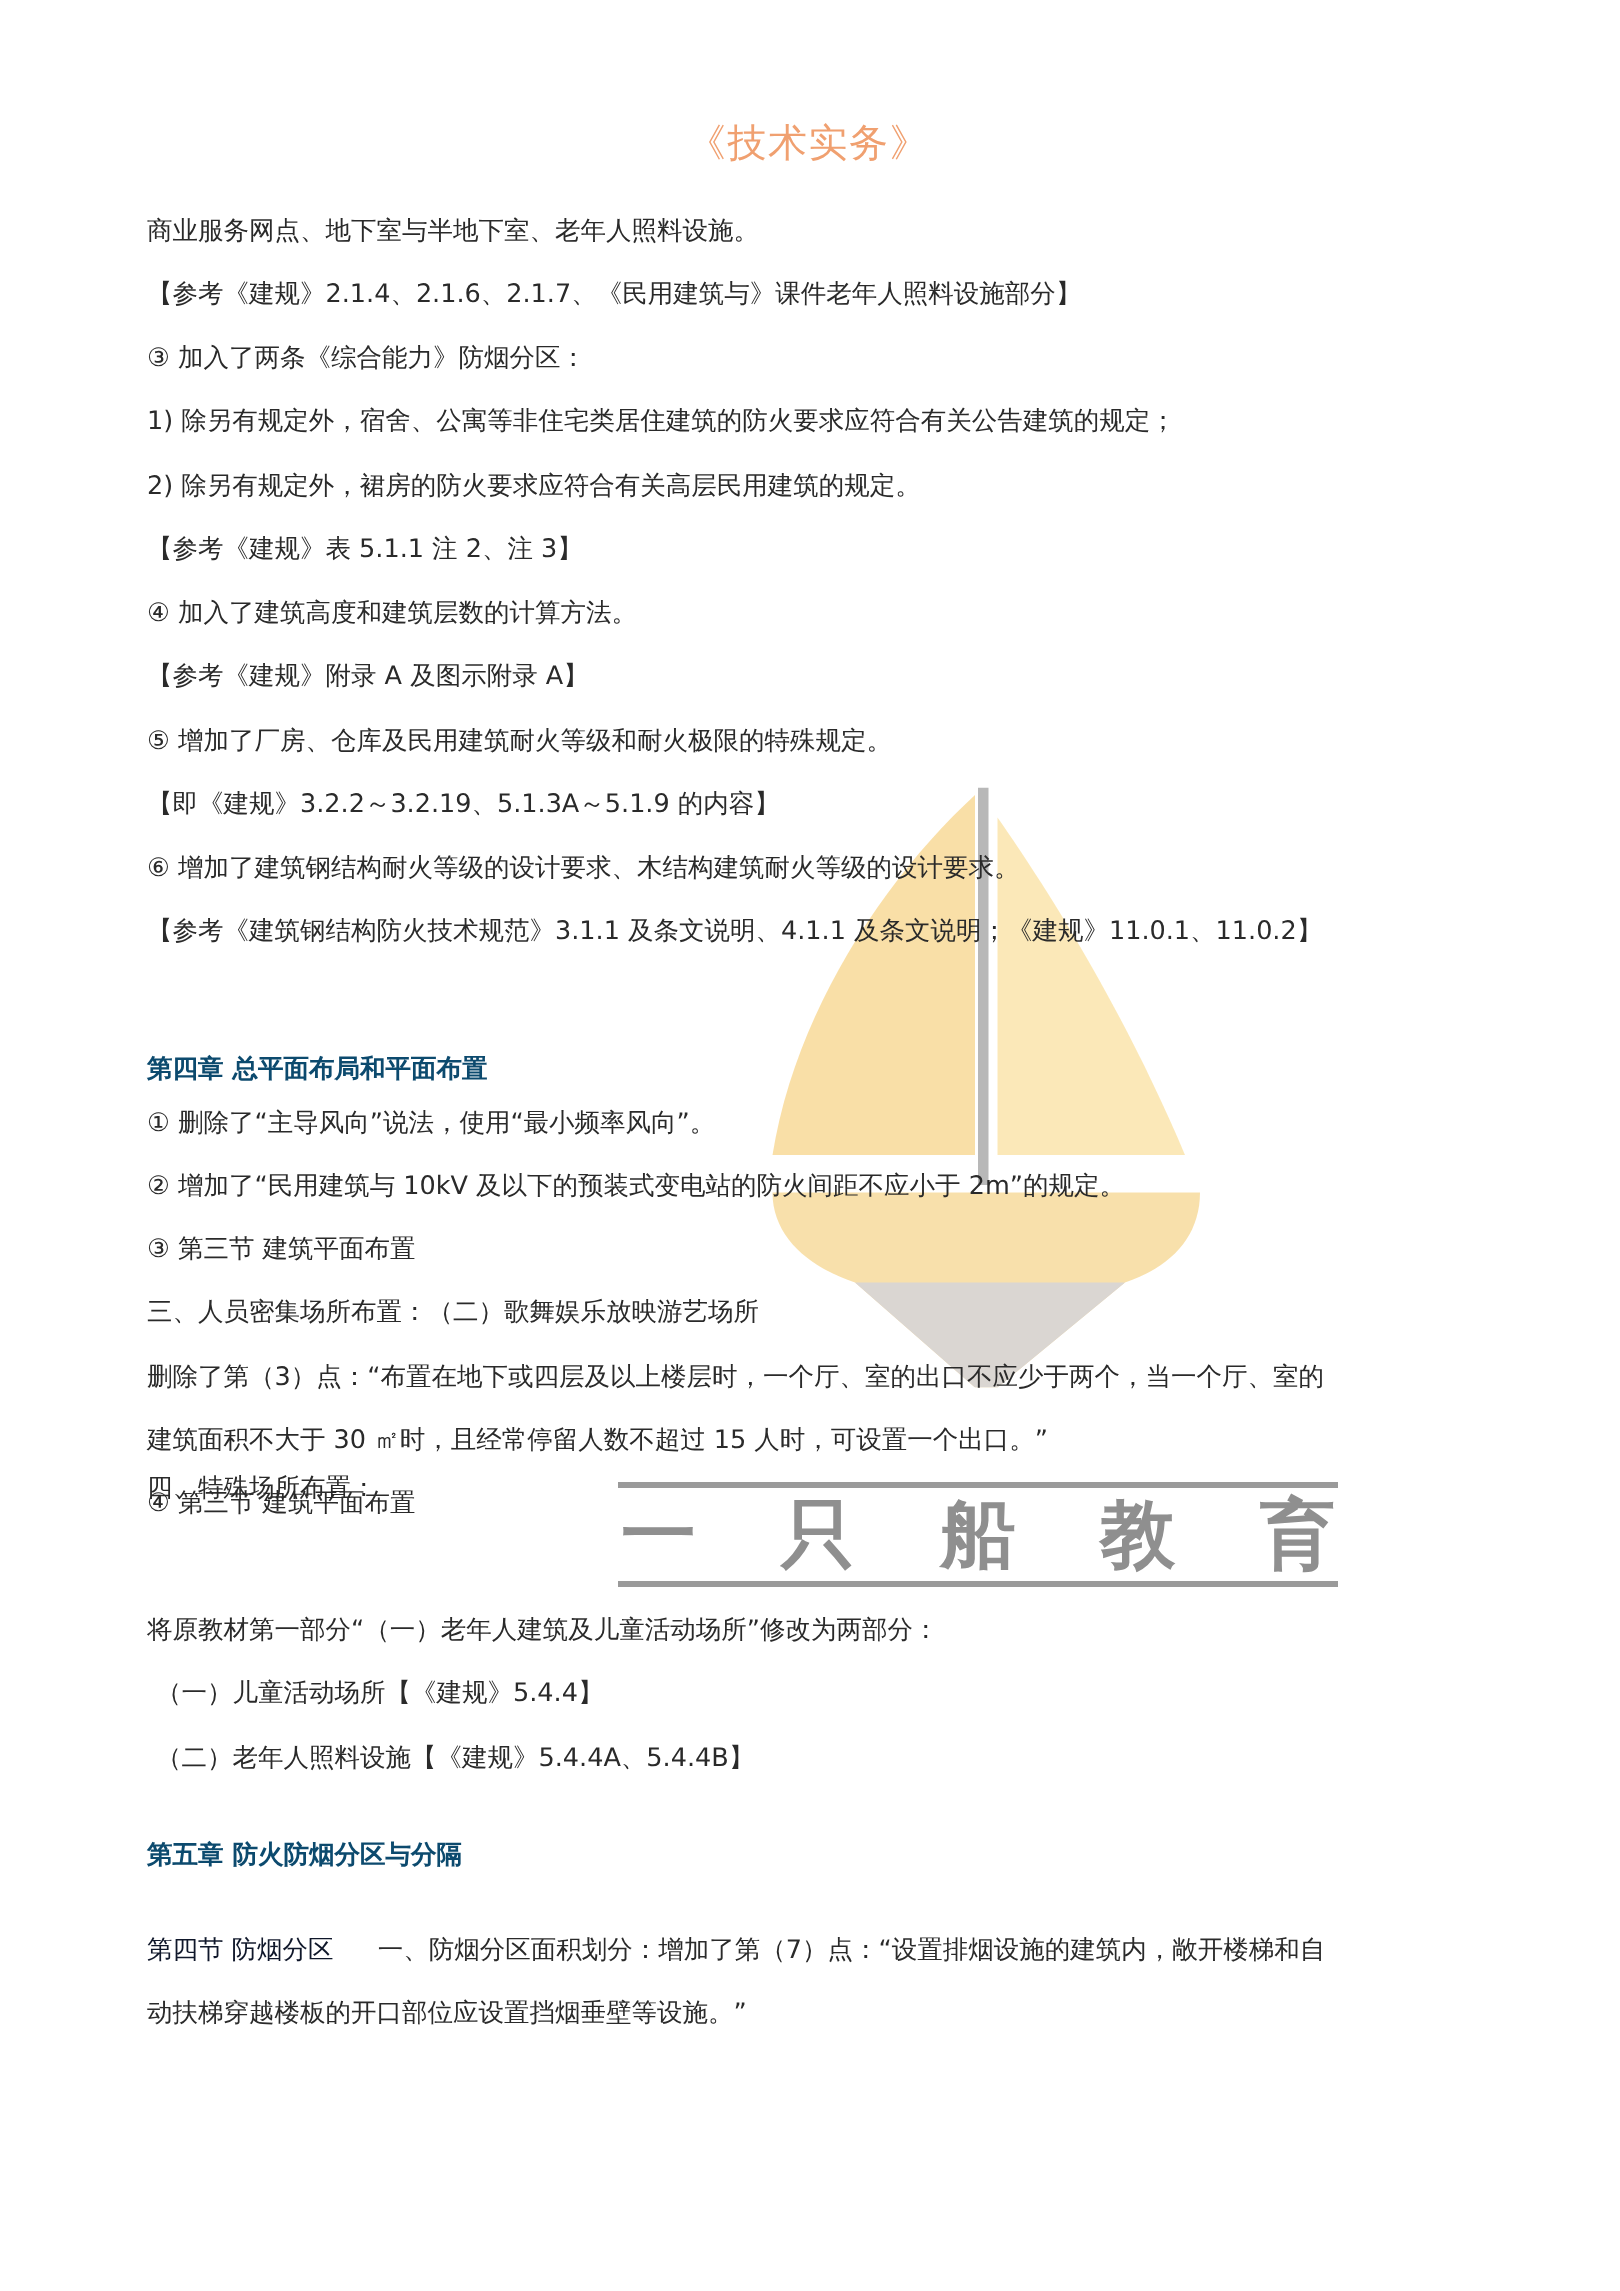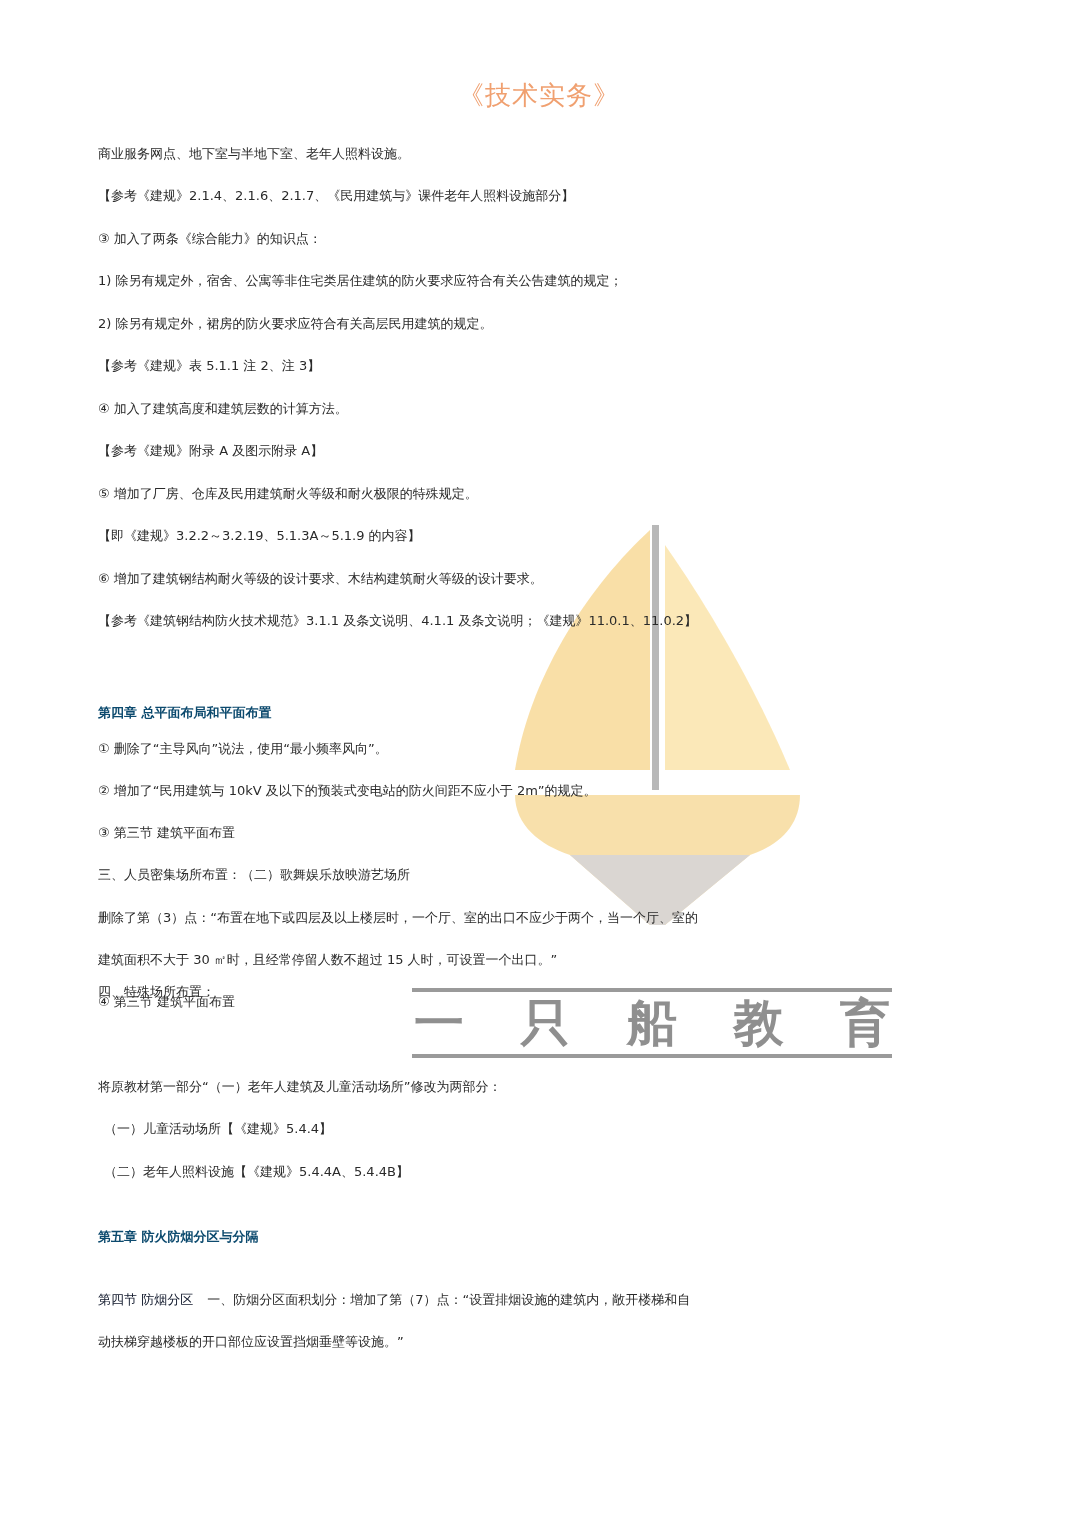--- a/index.html
+++ b/index.html
@@ -6,21 +6,21 @@
   body {
     width: 1080px; height: 1527px; position: relative; overflow: hidden;
     font-family: "DejaVu Sans", "Liberation Sans", sans-serif;
     color: #2a2a2a;
   }
   .title {
     position: absolute; left: 0; width: 1078px; top: 78px;
     text-align: center; font-size: 26px; color: #f0a070; letter-spacing: 1px;
   }
   .line {
-    position: absolute; left: 98px; font-size: 13px; line-height: 24px;
+    position: absolute; left: 98px; font-size: 17px; line-height: 24px;
     white-space: nowrap; color: #2a2a2a;
   }
   .line.bold { font-weight: bold; color: #0c4a6e; }
   .indent { left: 104px; text-align: center; }
   
   .wm-boat { position: absolute; left: 500px; top: 525px; width: 320px; height: 400px; opacity: 0.55; pointer-events: none; }
   .wm-text {
     position: absolute; left: 412px; top: 988px; width: 480px; height: 70px;
     border-top: 4px solid #9a9a9a; border-bottom: 4px solid #9a9a9a;
     display: flex; justify-content: space-between; align-items: center;
@@ -45,21 +45,21 @@
   <span>一</span>
   <span>只</span>
   <span>船</span>
   <span>教</span>
   <span>育</span>
 </div>
 
 <div class="content">
   <div class="line" style="top:142px">商业服务网点、地下室与半地下室、老年人照料设施。</div>
   <div class="line" style="top:184px">【参考《建规》2.1.4、2.1.6、2.1.7、《民用建筑与》课件老年人照料设施部分】</div>
-  <div class="line" style="top:227px">③  加入了两条《综合能力》的知识点：</div>
+  <div class="line" style="top:227px">③  加入了两条《综合能力》防烟分区：</div>
   <div class="line" style="top:269px">1)  除另有规定外，宿舍、公寓等非住宅类居住建筑的防火要求应符合有关公告建筑的规定；</div>
   <div class="line" style="top:312px">2)  除另有规定外，裙房的防火要求应符合有关高层民用建筑的规定。</div>
   <div class="line" style="top:354px">【参考《建规》表 5.1.1 注 2、注 3】</div>
   <div class="line" style="top:397px">④  加入了建筑高度和建筑层数的计算方法。</div>
   <div class="line" style="top:439px">【参考《建规》附录 A 及图示附录 A】</div>
   <div class="line" style="top:482px">⑤  增加了厂房、仓库及民用建筑耐火等级和耐火极限的特殊规定。</div>
   <div class="line" style="top:524px">【即《建规》3.2.2～3.2.19、5.1.3A～5.1.9 的内容】</div>
   <div class="line" style="top:567px">⑥  增加了建筑钢结构耐火等级的设计要求、木结构建筑耐火等级的设计要求。</div>
   <div class="line" style="top:609px">【参考《建筑钢结构防火技术规范》3.1.1 及条文说明、4.1.1 及条文说明；《建规》11.0.1、11.0.2】</div>
 
@@ -72,16 +72,16 @@
   <div class="line" style="top:948px">建筑面积不大于 30 ㎡时，且经常停留人数不超过 15 人时，可设置一个出口。”</div>
   <div class="line" style="top:990px">④  第三节  建筑平面布置</div>
   <div class="line" style="top:980px">四、特殊场所布置：</div>
   <div class="line" style="top:1075px">将原教材第一部分“（一）老年人建筑及儿童活动场所”修改为两部分：</div>
   <div class="line indent" style="top:1117px">（一）儿童活动场所【《建规》5.4.4】</div>
   <div class="line indent" style="top:1160px">（二）老年人照料设施【《建规》5.4.4A、5.4.4B】</div>
 
   <div class="line bold" style="top:1225px">第五章  防火防烟分区与分隔</div>
   <div class="line" style="top:1288px">
     <span style="font-weight:normal;color:#0f172a">第四节  防烟分区</span>
-    <span style="margin-left:10px">一、防烟分区面积划分：增加了第（7）点：“设置排烟设施的建筑内，敞开楼梯和自</span>
+    <span style="margin-left:24px">一、防烟分区面积划分：增加了第（7）点：“设置排烟设施的建筑内，敞开楼梯和自</span>
   </div>
   <div class="line" style="top:1330px">动扶梯穿越楼板的开口部位应设置挡烟垂壁等设施。”</div>
 </div>
 
 </body></html>

